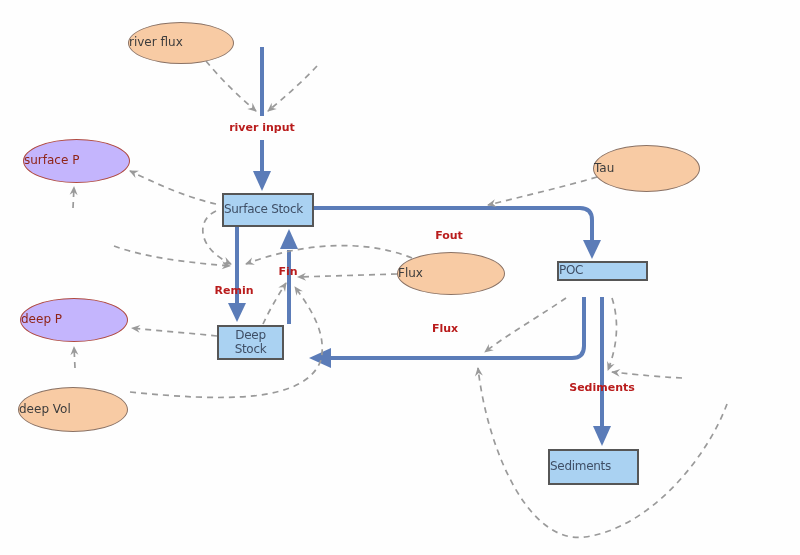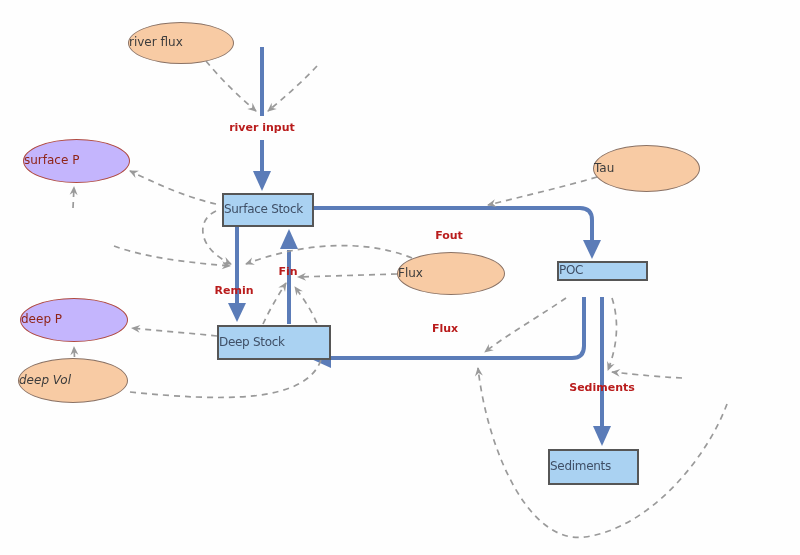--- a/index.html
+++ b/index.html
@@ -80,34 +80,34 @@
 
   <div class="node conv" style="left:128px;top:22px;width:106px;height:42px;">
     <span>river flux</span>
   </div>
   <div class="node red" style="left:23px;top:139px;width:107px;height:44px;">
     <span>surface P</span>
   </div>
   <div class="node red" style="left:20px;top:298px;width:108px;height:44px;">
     <span>deep P</span>
   </div>
-  <div class="node conv" style="left:18px;top:358px;width:110px;height:45px;font-style:italic;">
+  <div class="node conv" style="left:18px;top:387px;width:110px;height:45px;">
     <span>deep Vol</span>
   </div>
   <div class="node conv" style="left:593px;top:145px;width:107px;height:47px;">
     <span>Tau</span>
   </div>
   <div class="node conv" style="left:397px;top:252px;width:108px;height:43px;">
     <span>Flux</span>
   </div>
 
   <div class="node stock" style="left:222px;top:193px;width:92px;height:34px;">
     <span>Surface Stock</span>
   </div>
-  <div class="node stock" style="left:217px;top:325px;width:114px;height:35px;">
+  <div class="node stock" style="left:217px;top:325px;width:67px;height:35px;">
     <span>Deep Stock</span>
   </div>
   <div class="node stock" style="left:557px;top:261px;width:91px;height:20px;">
     <span>POC</span>
   </div>
   <div class="node stock" style="left:548px;top:449px;width:91px;height:36px;">
     <span>Sediments</span>
   </div>
 
   <div class="flabel" style="left:262px;top:127px;">river input</div>

